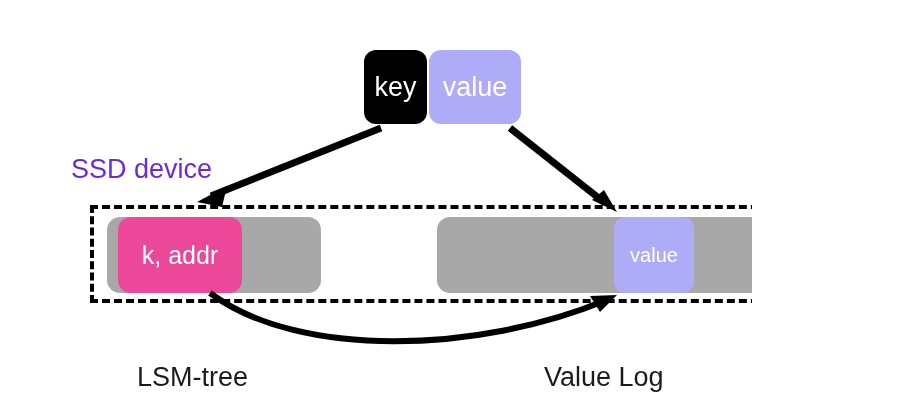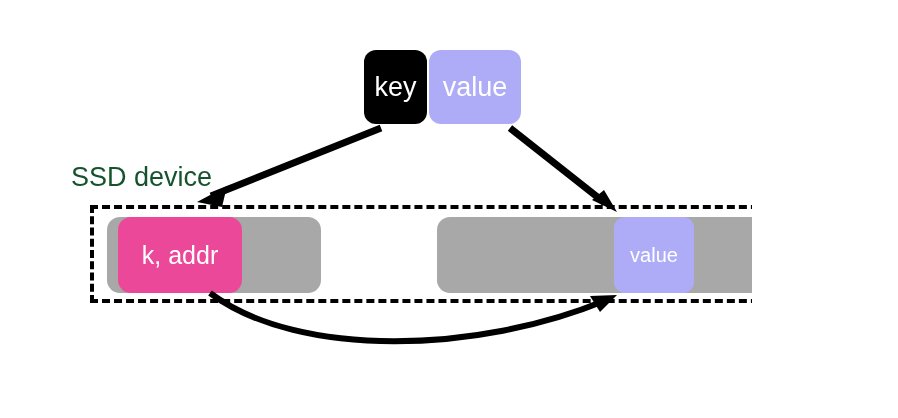--- a/index.html
+++ b/index.html
@@ -48,23 +48,22 @@
     border-radius: 12px;
     font-size: 27px;
     z-index: 6;
   }
   
   #ssd-label {
     position: absolute;
     left: 71px;
     top: 154px;
     font-size: 27px;
-    color: #14532d;
+    color: #6d28d9;
     white-space: nowrap;
-    margin-top: 8px;
   }
   #ssd-box {
     position: absolute;
     left: 90px;
     top: 205px;
     width: 753px;
     height: 98px;
     border: 4px dashed #000000;
     box-sizing: border-box;
     background: transparent;
@@ -164,15 +163,17 @@
       <line x1="510" y1="128" x2="605" y2="203" stroke="#000000" stroke-width="7" stroke-linecap="butt"></line>
       <polygon points="617,212 592,200 604,190" fill="#000000"></polygon>
     </g>
 
     <g>
       <path d="M 210 293 C 300 360 480 352 604 301" fill="none" stroke="#000000" stroke-width="6" stroke-linecap="butt"></path>
       <polygon points="617,295 590,296 600,312" fill="#000000"></polygon>
     </g>
   </svg>
 
+  <div class="caption" id="caption-lsm">LSM-tree</div>
 
+  <div class="caption" id="caption-vlog">Value Log</div>
 
 </div>
 
 </body></html>

